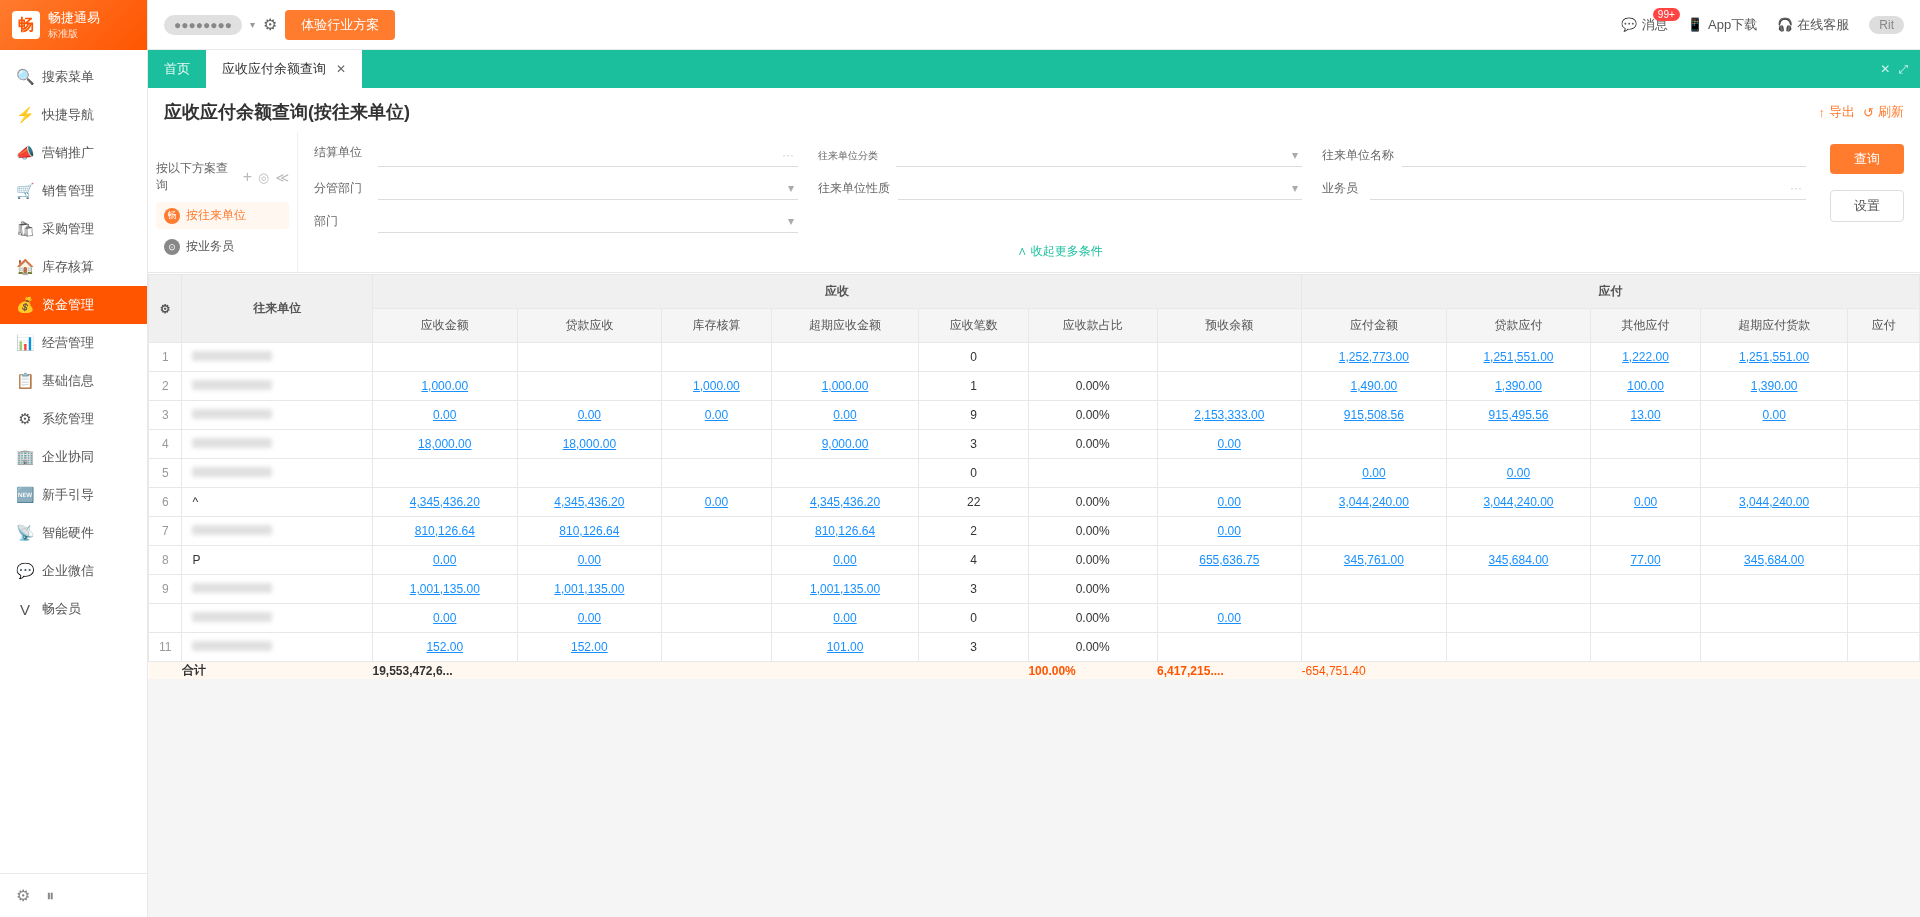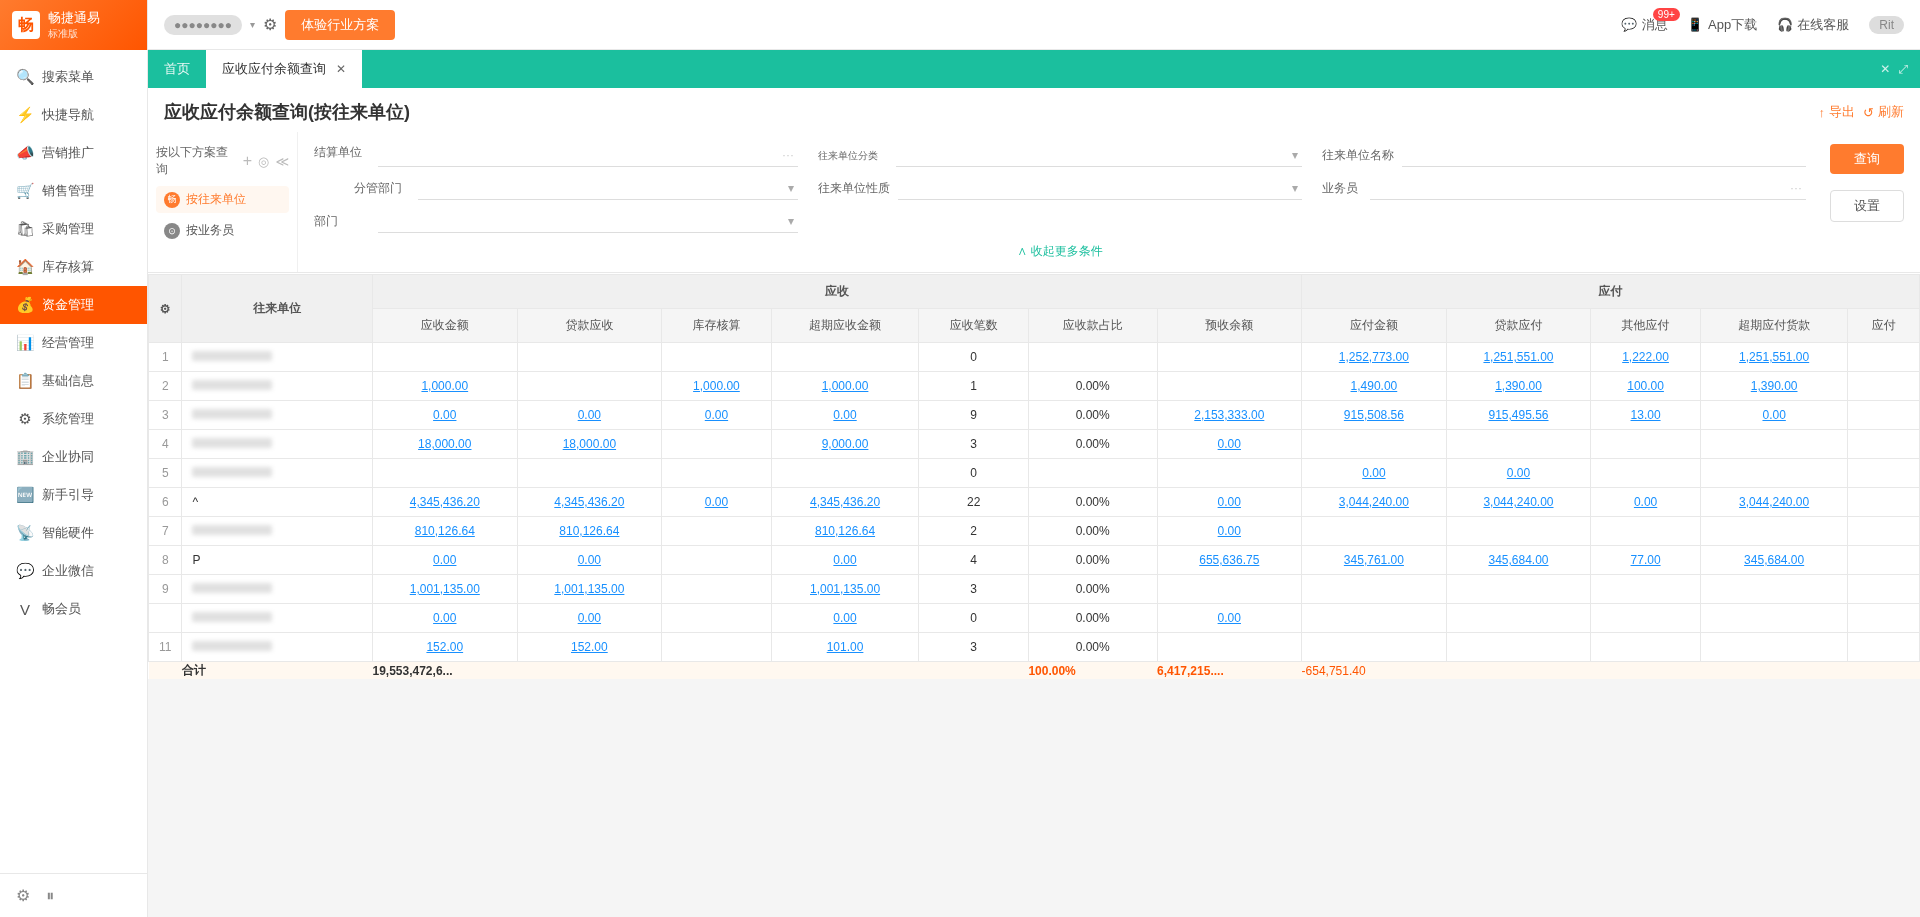--- a/index.html
+++ b/index.html
@@ -249,21 +249,21 @@
           <div class="refresh-btn">
             <span>↺</span>
             <span>刷新</span>
           </div>
         </div>
       </div>
 
       <div style="display:flex;padding:0 16px 0 0;background:#fff;border-bottom:1px solid #e8e8e8;">
 
         <div style="width:150px;min-width:150px;padding:12px 8px;border-right:1px solid #f0f0f0;">
-          <div style="display:flex;align-items:center;gap:6px;margin-bottom:8px;">
+          <div style="display:flex;align-items:center;gap:6px;margin-bottom:8px;margin-top:16px;">
             <span style="color:#666;font-size:12px;">按以下方案查询</span>
             <span style="color:#bbb;cursor:pointer;font-size:16px;">+</span>
             <span style="color:#bbb;cursor:pointer;font-size:13px;">◎</span>
             <span style="color:#bbb;cursor:pointer;font-size:13px;">≪</span>
           </div>
           <div style="display:flex;align-items:center;gap:6px;padding:5px 8px;background:#fff7f0;border-radius:4px;cursor:pointer;margin-bottom:4px;">
             <div style="width:16px;height:16px;border-radius:50%;background:#ff7b2e;color:#fff;display:flex;align-items:center;justify-content:center;font-size:9px;flex-shrink:0;">畅</div>
             <span style="color:#ff7b2e;font-size:12px;">按往来单位</span>
           </div>
           <div style="display:flex;align-items:center;gap:6px;padding:5px 8px;border-radius:4px;cursor:pointer;">
@@ -288,21 +288,21 @@
                 <span></span>
                 <span style="color:#aaa;">▾</span>
               </div>
             </div>
             <div style="display:flex;align-items:center;gap:8px;">
               <span style="color:#666;font-size:12px;white-space:nowrap;min-width:70px;">往来单位名称</span>
               <input type="text" style="flex: 1 1 0%; border-top: none; border-right: none; border-left: none; border-image: initial; border-bottom: 1px solid rgb(221, 221, 221); padding: 4px; font-size: 12px; outline: none; background: transparent;">
             </div>
 
             <div style="display:flex;align-items:center;gap:8px;">
-              <span style="color:#666;font-size:12px;white-space:nowrap;min-width:56px;margin-left:40px;">分管部门</span>
+              <span style="color:#666;font-size:12px;white-space:nowrap;min-width:56px;">分管部门</span>
               <div style="flex:1;border-bottom:1px solid #ddd;padding:4px 4px;display:flex;justify-content:space-between;align-items:center;">
                 <span></span>
                 <span style="color:#aaa;">▾</span>
               </div>
             </div>
             <div style="display:flex;align-items:center;gap:8px;">
               <span style="color:#666;font-size:12px;white-space:nowrap;min-width:70px;">往来单位性质</span>
               <div style="flex:1;border-bottom:1px solid #ddd;padding:4px 4px;display:flex;justify-content:space-between;align-items:center;">
                 <span></span>
                 <span style="color:#aaa;">▾</span>

